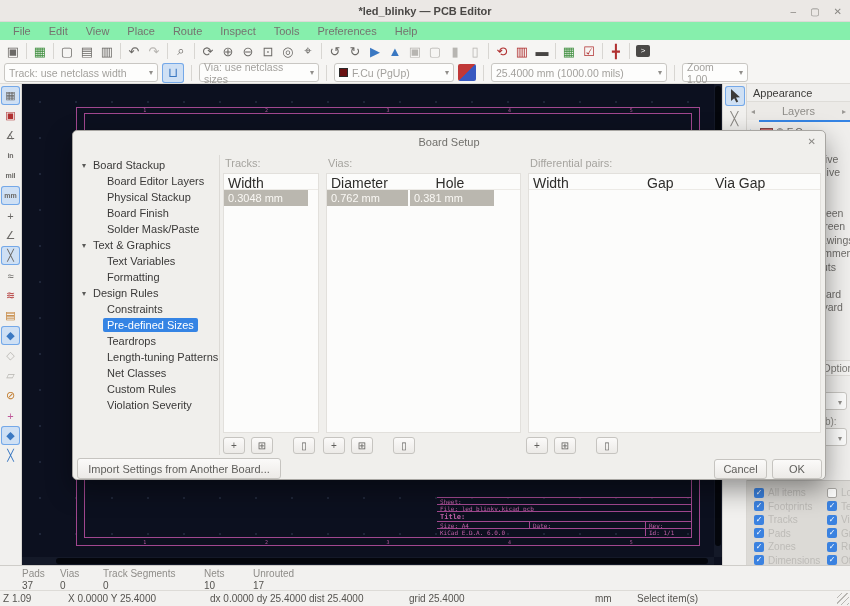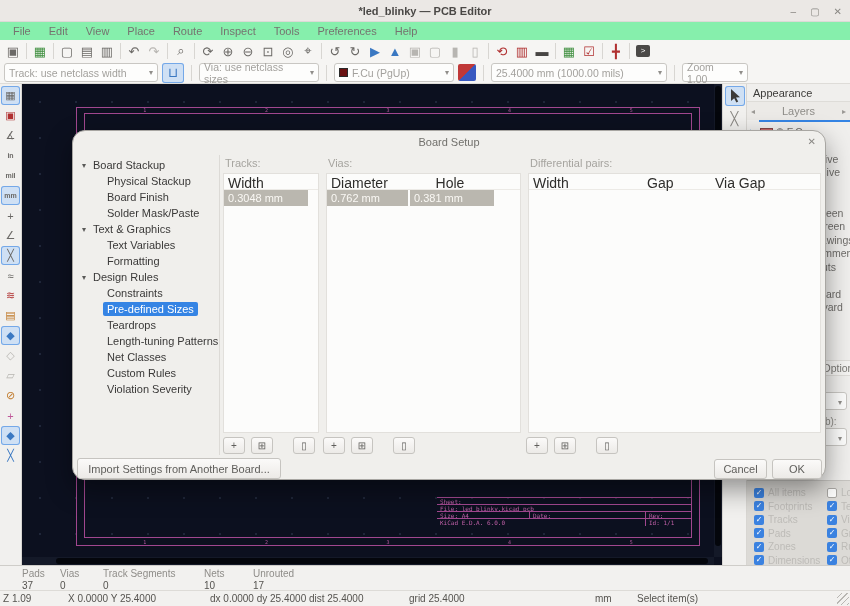--- a/index.html
+++ b/index.html
@@ -83,21 +83,21 @@
   .status1 .c .val { display:block; font-size:10px; color:#55534f; margin-top:1px; }
   .status1 .c:nth-of-type(1){left:22px} .status1 .c:nth-of-type(2){left:60px}
   .status1 .c:nth-of-type(3){left:103px} .status1 .c:nth-of-type(4){left:204px}
   .status1 .c:nth-of-type(5){left:253px}
   .status2 { position:absolute; left:0; top:590px; width:850px; height:16px; background:#f2f1ef; border-top:1px solid #dddbd7; font-size:10px; color:#55534f; }
   .status2 span { position:absolute; top:2px; white-space:nowrap; }
   .grip { position:absolute; right:1px; bottom:1px; width:12px; height:12px;
     background:repeating-linear-gradient(135deg, transparent 0 3px, #b8b6b2 3px 4px); }
 
   
-  .dialog { position:absolute; left:72px; top:130px; width:754px; height:350px; background:#f0efec; border:1px solid #a8a6a2; border-radius:13px; box-shadow:0 10px 26px rgba(0,0,0,.4); z-index:50; }
+  .dialog { position:absolute; left:72px; top:130px; width:754px; height:350px; background:#f0efec; border:1px solid #a8a6a2; border-radius:5px; box-shadow:0 10px 26px rgba(0,0,0,.4); z-index:50; }
   .dlg-title { position:absolute; left:0; top:0; width:100%; height:22px; text-align:center; font-size:11px; color:#71706c; line-height:22px; }
   .dlg-close { position:absolute; right:9px; top:5px; font-size:10px; color:#8a8884; line-height:12px; }
   .tree { position:absolute; left:6px; top:26px; width:206px; }
   .tree-item { height:16px; display:flex; align-items:center; font-size:11px; color:#3a3938; }
   .tree-item .tw { width:10px; font-size:8px; color:#5a5a58; text-align:center; visibility:hidden; }
   .tree-item.caret .tw { visibility:visible; }
   .tree-item.lv1 { padding-left:14px; }
   .tree-item .tl { padding:1px 4px; border-radius:2px; white-space:nowrap; }
   .tree-item.selected .tl { background:#3584e4; color:#fff; }
   .vsep { position:absolute; left:146px; top:24px; width:1px; height:300px; background:#dcdad6; }
@@ -347,20 +347,21 @@
   <span>1</span>
       <span>2</span>
       <span>3</span>
       <span>4</span>
       <span>5</span>
     </div>
 
   <div class="tb-block" style="left:415px;top:413px;width:255px;height:41px">
     <div class="tb-row">Sheet:</div>
     <div class="tb-row">File: led_blinky.kicad_pcb</div>
+    <div class="tb-row tall">Title:</div>
     <div class="tb-row">
       <span>Size: A4</span>
       <span class="tb-col" style="left:92px">Date:</span>
       <span class="tb-col" style="left:208px">Rev:</span>
     </div>
     <div class="tb-row" style="border-bottom:none">
       <span>KiCad E.D.A. 6.0.0</span>
       <span class="tb-col" style="left:208px">Id: 1/1</span>
     </div>
   </div>
@@ -608,20 +609,24 @@
   <div class="dlg-title">Board Setup</div>
   <span class="dlg-close">✕</span>
 
   <div class="tree">
 
       <div class="tree-item lv0 caret">
         <span class="tw">▾</span>
         <span class="tl">Board Stackup</span>
       </div>
 
+      <div class="tree-item lv1">
+        <span class="tw">▾</span>
+        <span class="tl">Board Editor Layers</span>
+      </div>
 
       <div class="tree-item lv1">
         <span class="tw">▾</span>
         <span class="tl">Physical Stackup</span>
       </div>
 
       <div class="tree-item lv1">
         <span class="tw">▾</span>
         <span class="tl">Board Finish</span>
       </div>

